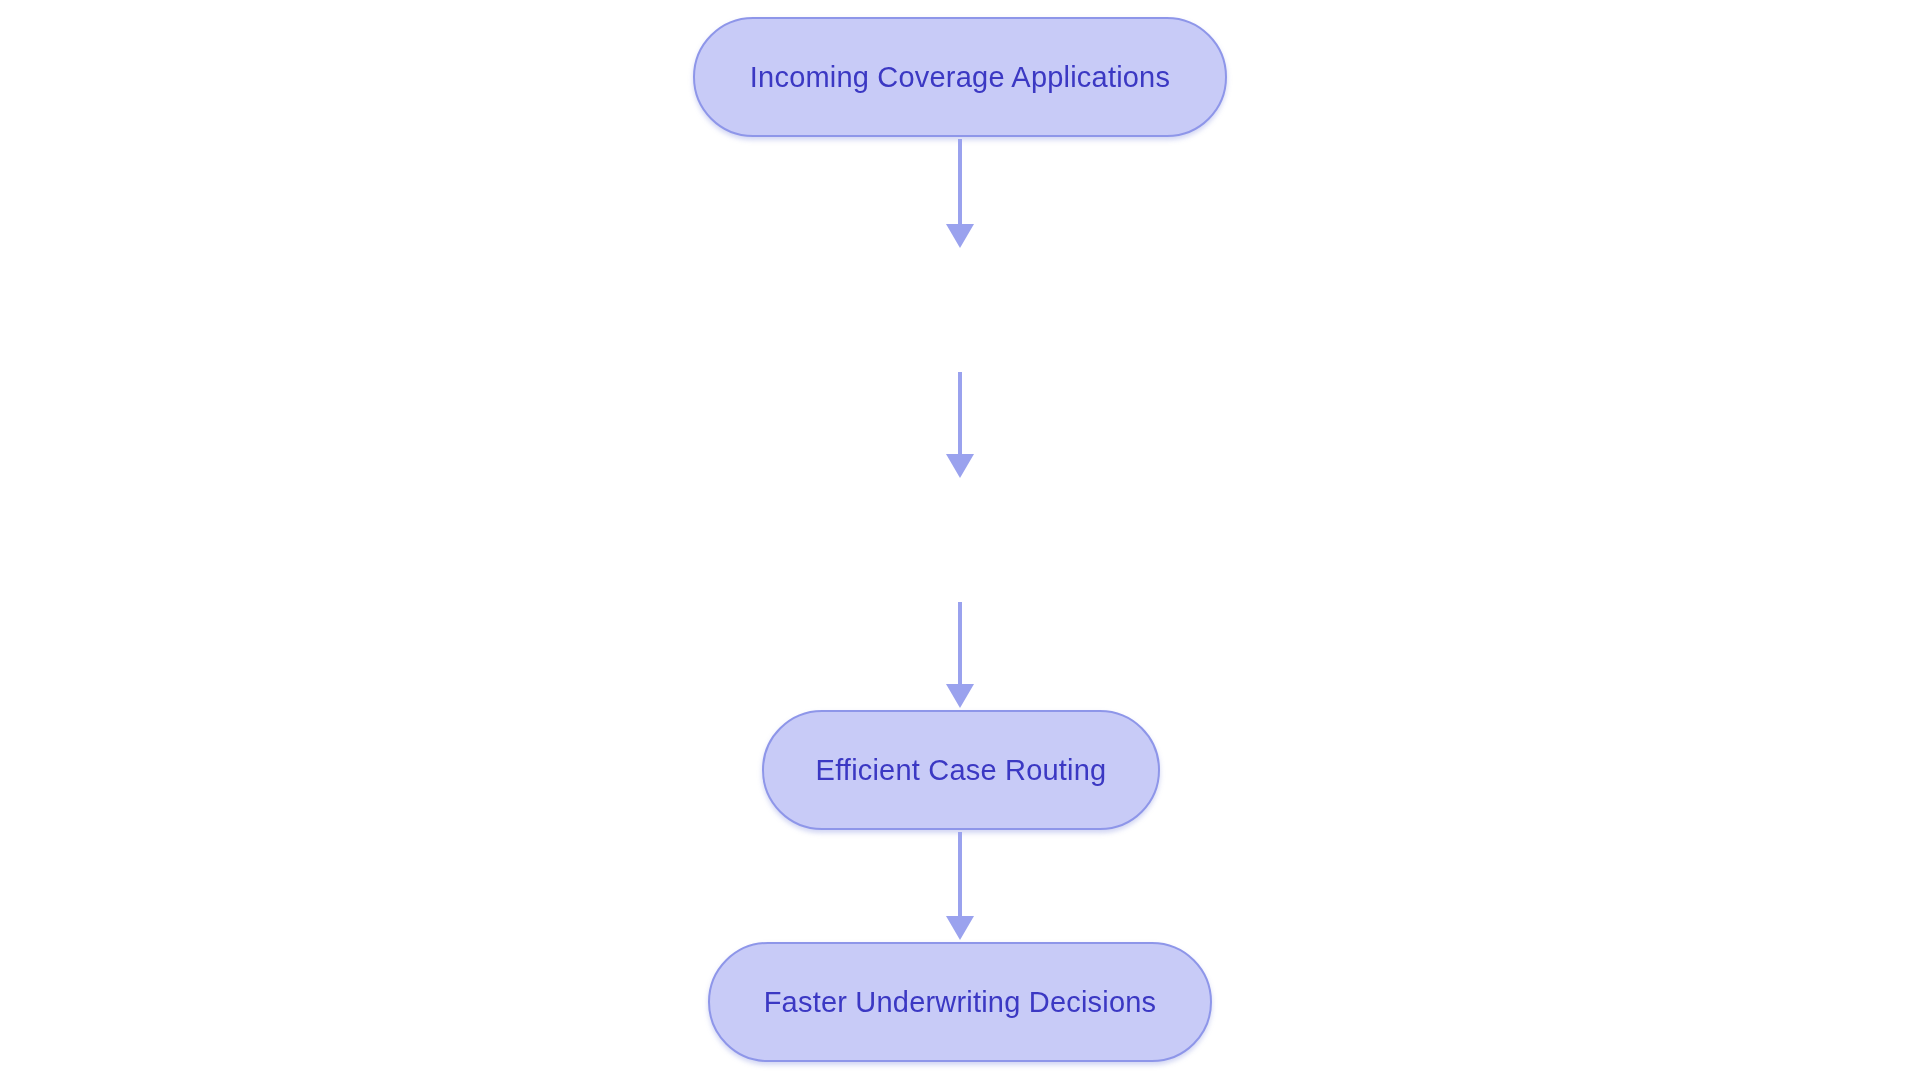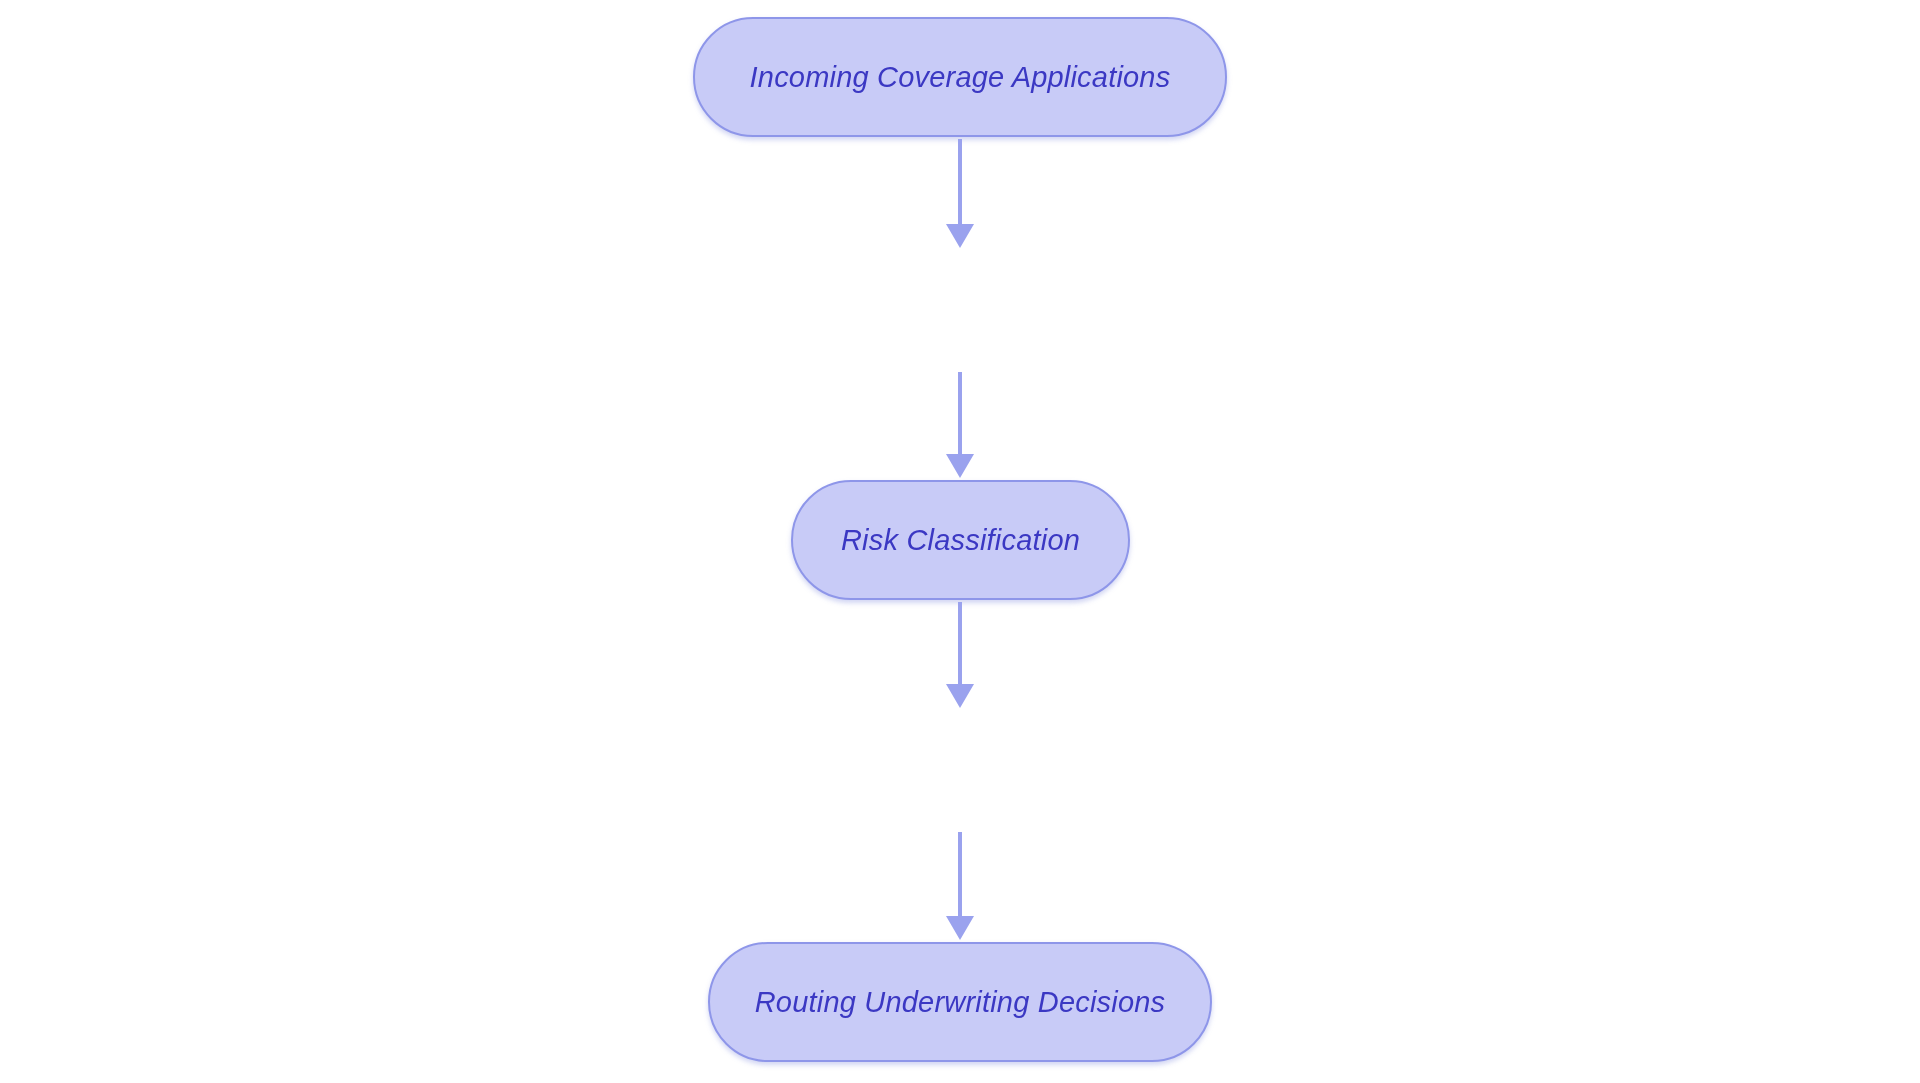--- a/index.html
+++ b/index.html
@@ -9,21 +9,21 @@
     --node-text:#3b38c3;
     --arrow:#9aa2ee;
   }
   html,body{margin:0;padding:0;}
   body{
     width:1920px;height:1083px;
     background:var(--background);
     font-family:"Liberation Sans","DejaVu Sans",sans-serif;
     overflow:hidden;
   }
-  .canvas{position:relative;width:1920px;height:1083px;font-style:italic;}
+  .canvas{position:relative;width:1920px;height:1083px;}
   .node{
     position:absolute;
     height:120px;
     box-sizing:border-box;
     background:var(--node-fill);
     border:2px solid var(--node-border);
     border-radius:60px;
     display:flex;align-items:center;justify-content:center;
     box-shadow:0 3px 5px rgba(124,135,222,0.35);
   }
@@ -79,32 +79,32 @@
     <div class="shaft"></div>
     <div class="head"></div>
   </div>
 
 
   <div class="arrow arrow-2">
     <div class="shaft"></div>
     <div class="head"></div>
   </div>
 
-  <div class="node node-3">
-    <span class="label">Risk Classification</span>
-  </div>
 
   <div class="arrow arrow-3">
     <div class="shaft"></div>
     <div class="head"></div>
   </div>
 
+  <div class="node node-4">
+    <span class="label">Efficient Case Routing</span>
+  </div>
 
   <div class="arrow arrow-4">
     <div class="shaft"></div>
     <div class="head"></div>
   </div>
 
   <div class="node node-5">
-    <span class="label">Routing Underwriting Decisions</span>
+    <span class="label">Faster Underwriting Decisions</span>
   </div>
 
 </div>
 
 </body></html>

